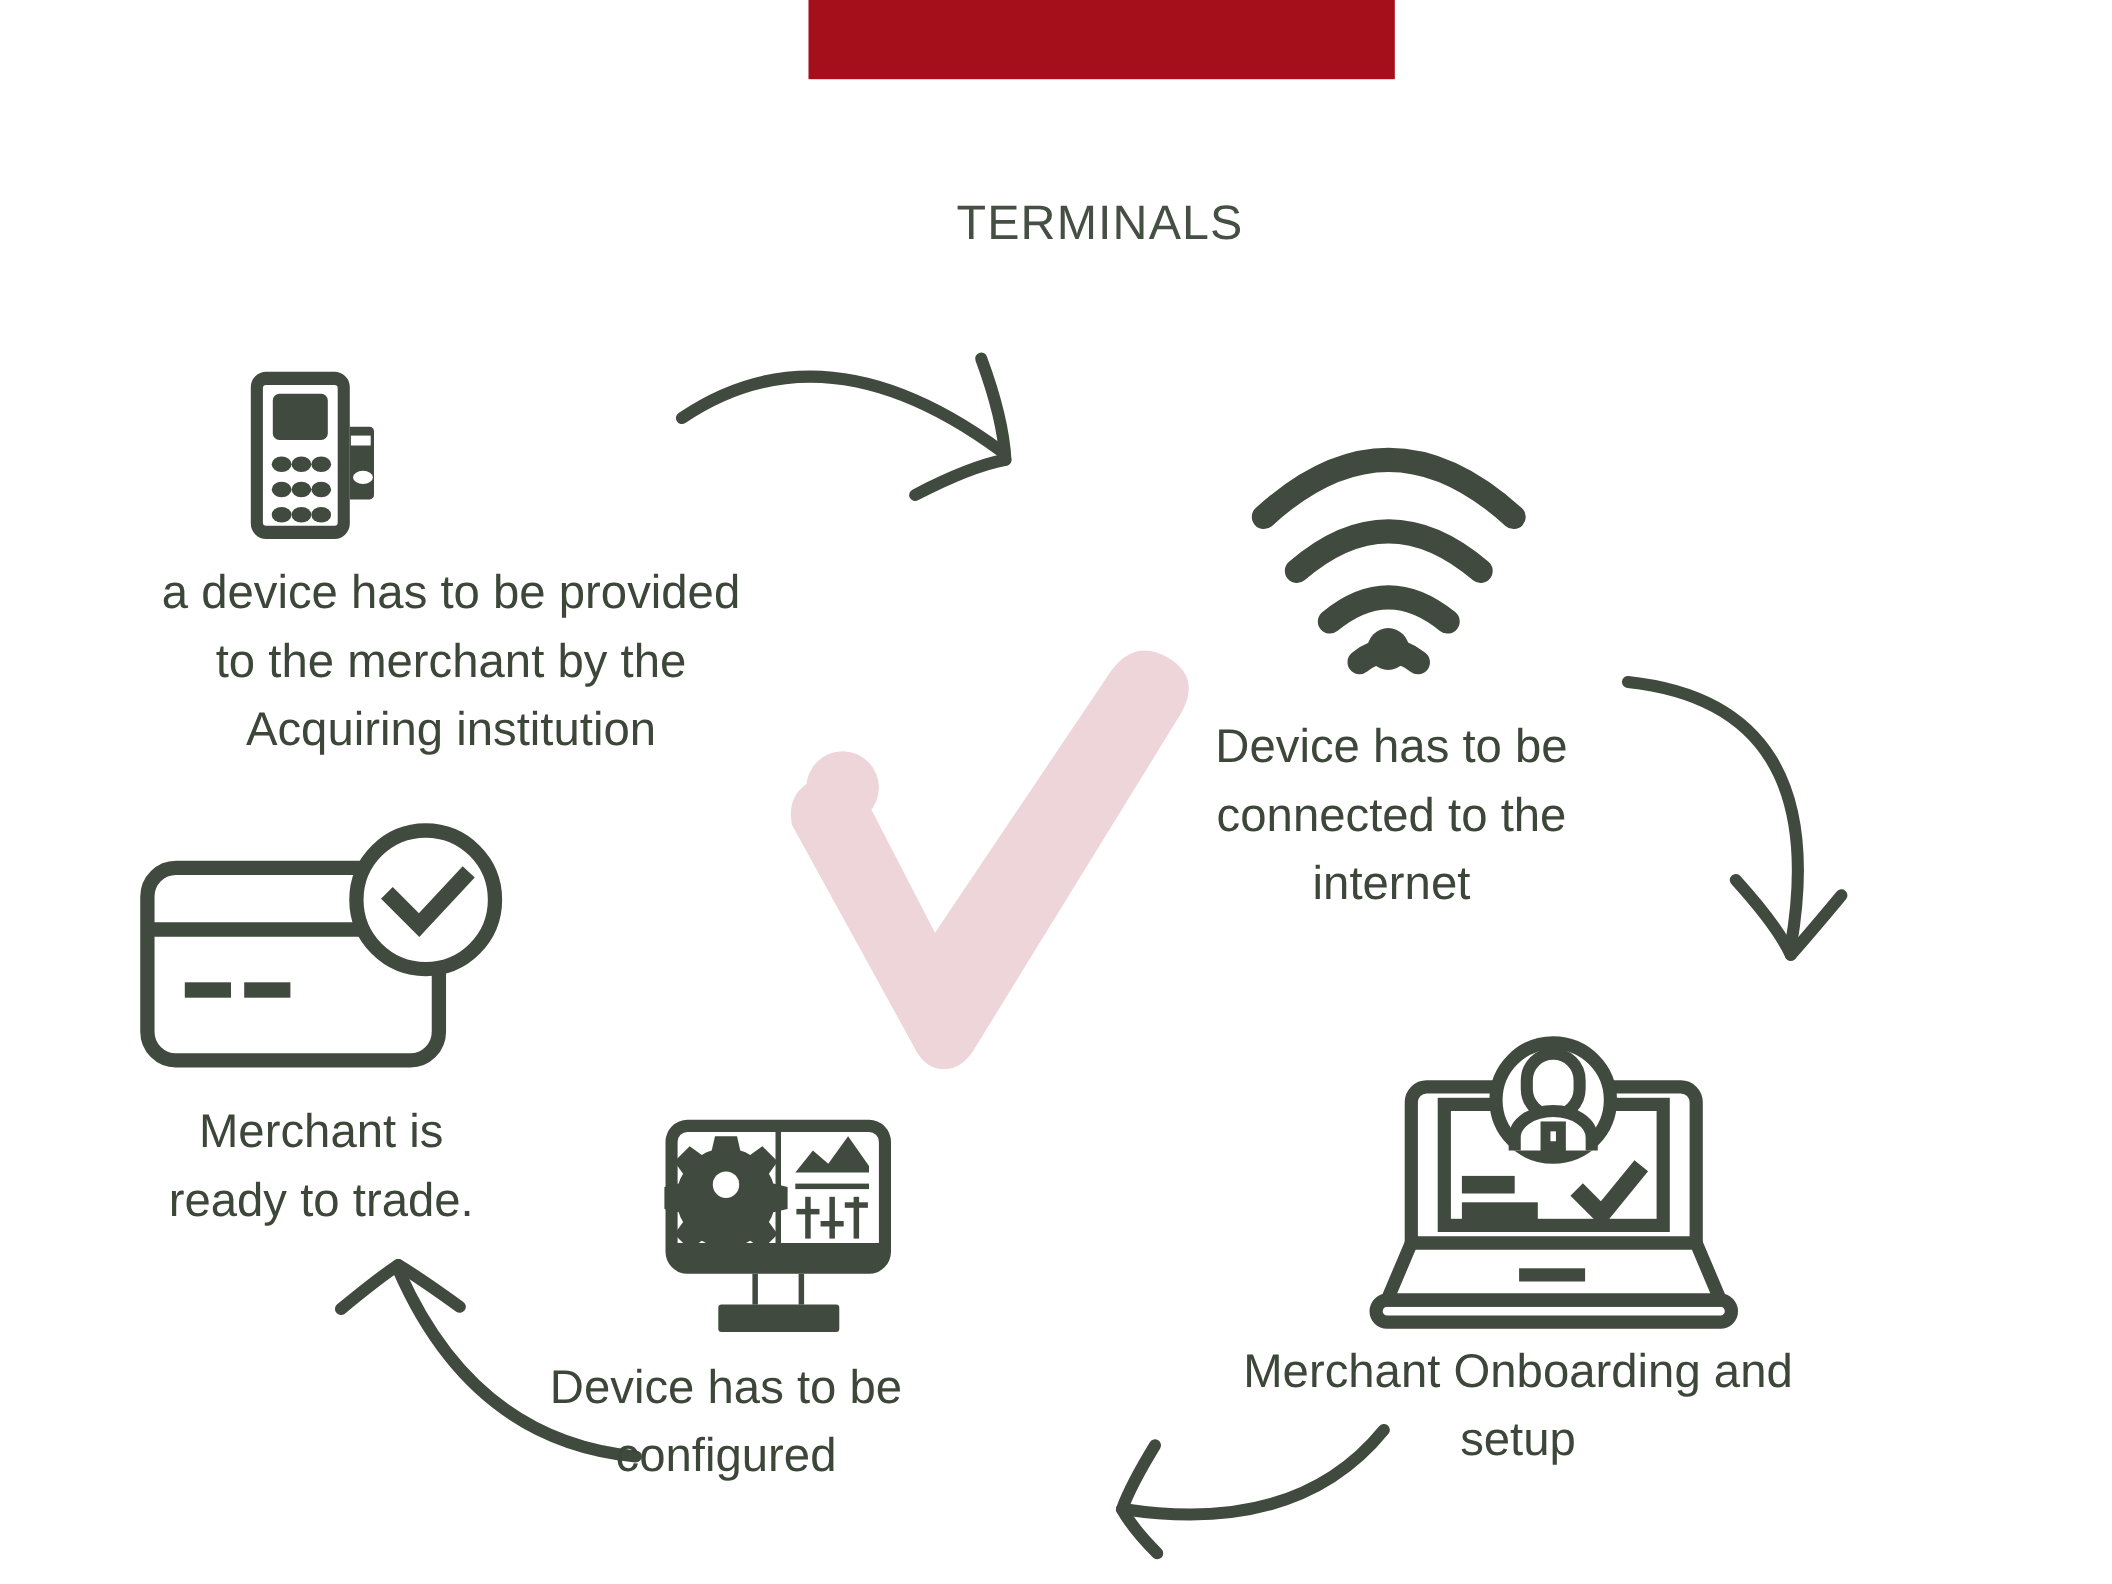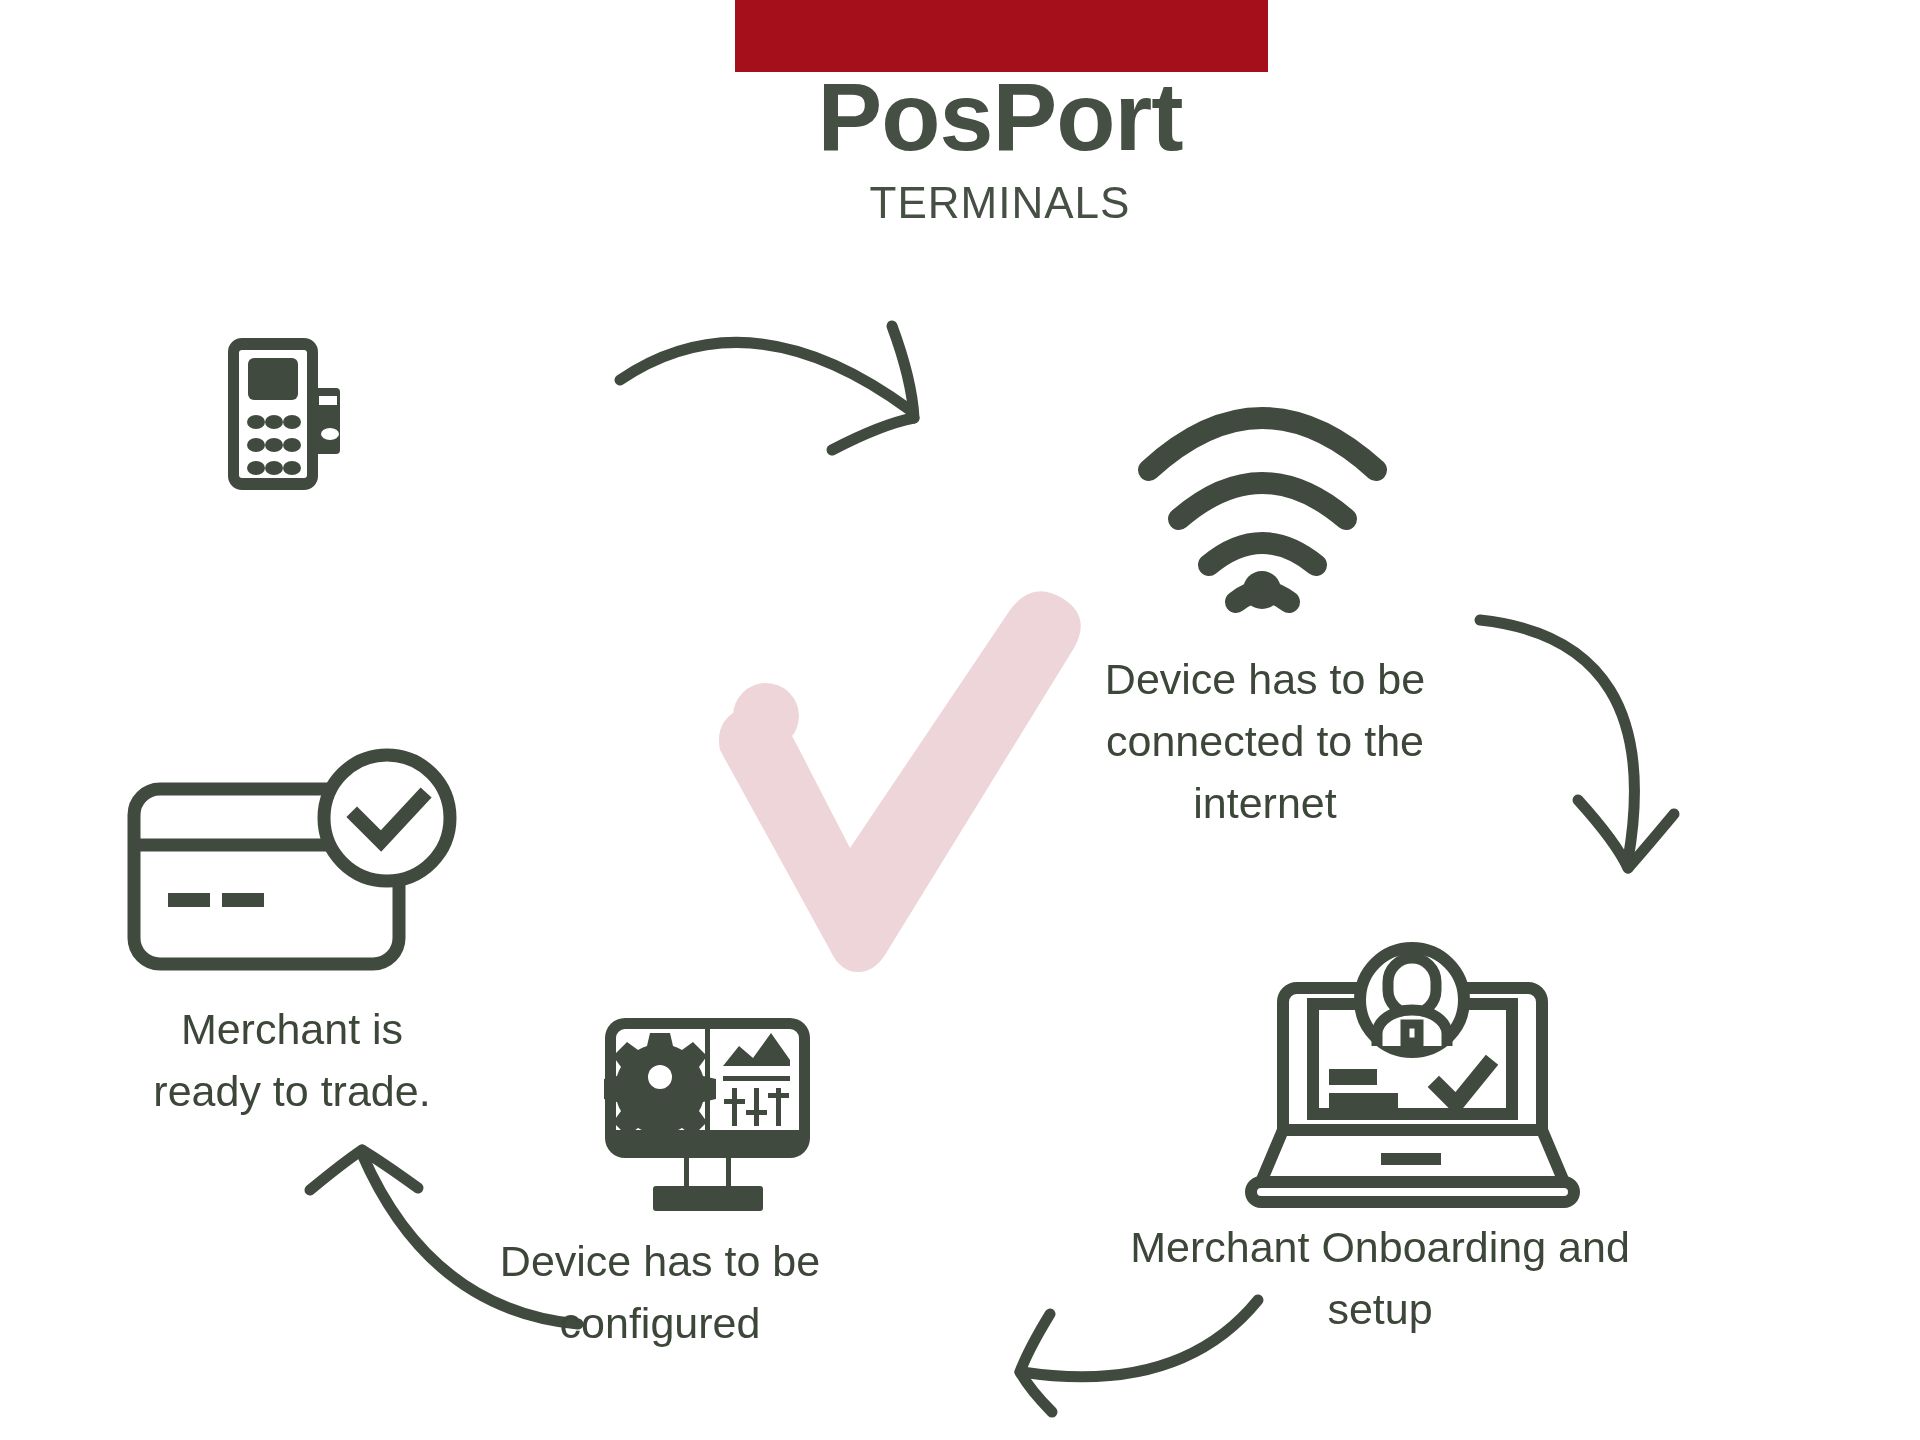--- a/index.html
+++ b/index.html
@@ -78,21 +78,20 @@
   #arrow-left   { left: 290px;  top: 1140px; width: 290px; height: 200px; }
 
   svg { display: block; overflow: visible; }
 </style>
 </head>
 <body>
 
 <div id="canvas">
 
   <div class="abs" id="red-banner"></div>
-  <div class="abs" id="brand-title">PosPort</div>
   <div class="abs" id="brand-subtitle">TERMINALS</div>
 
   <div class="abs" id="pink-dot"></div>
   <div class="abs" id="pink-check">
     <svg viewBox="0 0 420 400" width="420" height="400">
       <path d="M20 130 Q14 100 42 88 Q70 76 86 104 L150 228 L310 -10 Q332 -40 362 -22
                Q392 -4 374 28 L188 330 Q176 352 158 352 Q140 352 130 330 Z" fill="#eed5d9"></path>
     </svg>
   </div>
 
@@ -236,20 +235,23 @@
   <div class="abs" id="arrow-left">
     <svg viewBox="0 0 290 200" width="290" height="200">
       <g fill="none" stroke="#414a3e" stroke-width="11" stroke-linecap="round">
         <path d="M288 184 Q140 170 72 14"></path>
         <path d="M20 50 Q54 22 72 10"></path>
         <path d="M128 48 Q92 22 72 10"></path>
       </g>
     </svg>
   </div>
 
+  <div class="abs caption" id="caption-provided">a device has to be provided
+to the merchant by the
+Acquiring institution</div>
   <div class="abs caption" id="caption-internet">Device has to be
 connected to the
 internet</div>
   <div class="abs caption" id="caption-onboard">Merchant Onboarding and
 setup</div>
   <div class="abs caption" id="caption-configure">Device has to be
 configured</div>
   <div class="abs caption" id="caption-ready">Merchant is
 ready to trade.</div>
 

